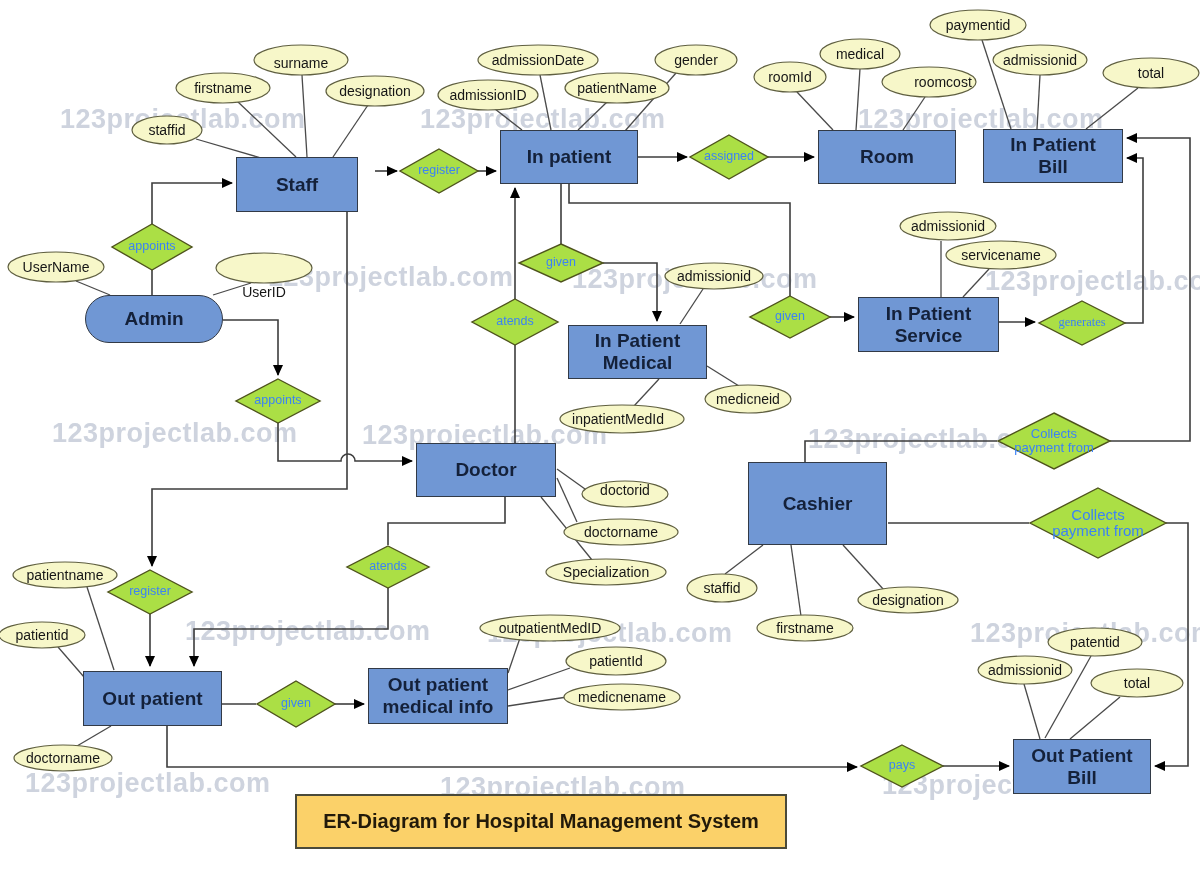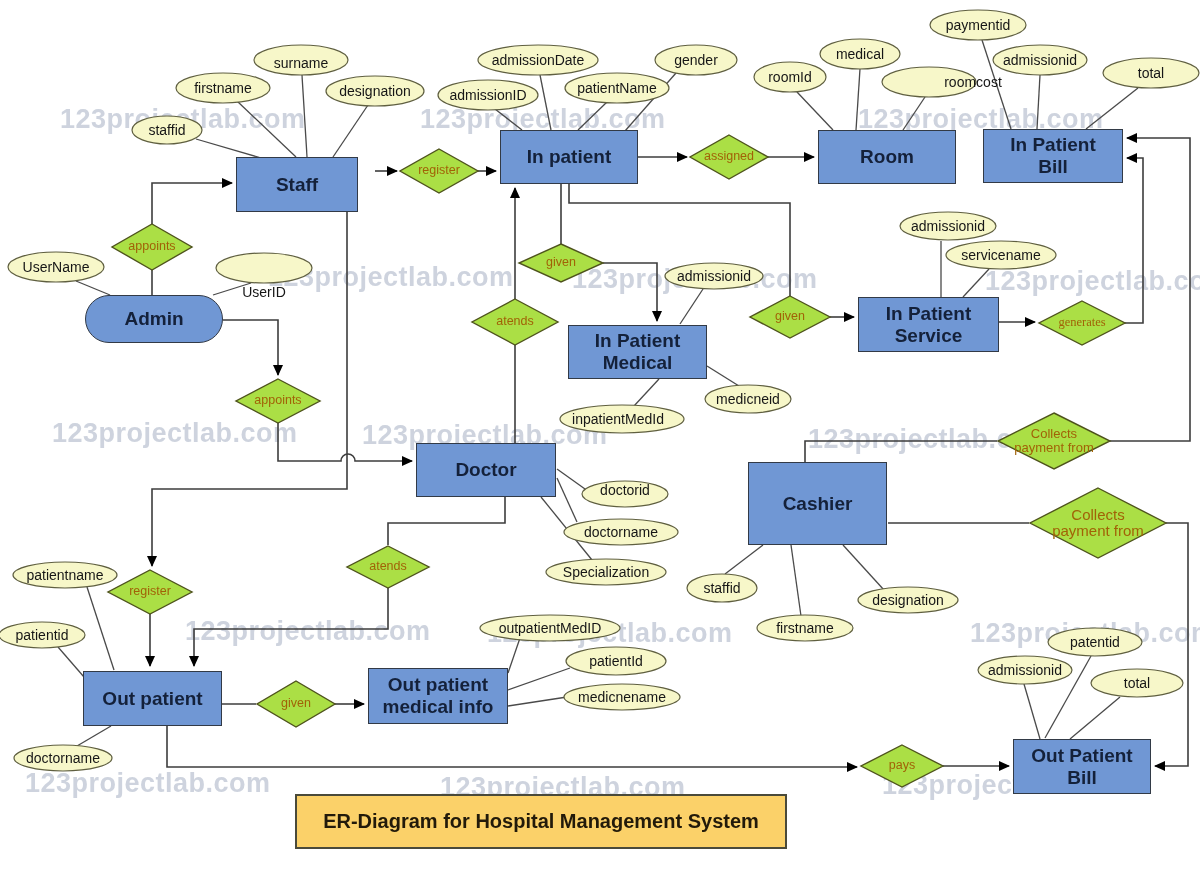--- a/index.html
+++ b/index.html
@@ -11,21 +11,21 @@
   .wire{fill:none;stroke:var(--line,#3d3d3d);stroke-width:1.6;}
   .wire.thin{stroke-width:1.3;stroke:#4a4a4a;}
   .diamond{fill:var(--diamond-fill,#abdf45);stroke:var(--diamond-border,#4e531c);stroke-width:1.4;}
   .attr{fill:var(--ellipse-fill,#f7f7c9);stroke:var(--ellipse-border,#5f5f40);stroke-width:1.2;}
   #nodes .entity{position:absolute;background:var(--entity-fill,#7097d4);
           border:1.6px solid var(--entity-border,#323a46);box-sizing:border-box;
           display:flex;align-items:center;justify-content:center;text-align:center;
           color:var(--entity-text,#14213a);font-weight:bold;font-size:19px;line-height:1.15;
           white-space:pre-line;}
   #nodes .dlabel{position:absolute;display:flex;align-items:center;justify-content:center;
-          text-align:center;color:#a16207;font-size:12.5px;line-height:1.1;white-space:pre-line;}
+          text-align:center;color:#3b82f6;font-size:12.5px;line-height:1.1;white-space:pre-line;}
   #nodes .elabel{position:absolute;display:flex;align-items:center;justify-content:center;
           text-align:center;color:#161616;font-size:14px;white-space:nowrap;}
   #title-box{position:absolute;left:295px;top:794px;width:492px;height:55px;box-sizing:border-box;
           background:var(--title-fill,#fbd169);border:2px solid var(--title-border,#4a4a3a);
           display:flex;align-items:center;justify-content:center;
           font-size:20px;font-weight:bold;color:#221a0a;}
 </style>
 </head>
 <body>
 
@@ -197,21 +197,21 @@
       <div class="elabel" style="left: 132px; top: 116px; width: 70px; height: 28px;">staffid</div>
       <div class="elabel" style="left: 176px; top: 73px; width: 94px; height: 30px;">firstname</div>
       <div class="elabel" style="left: 254px; top: 48px; width: 94px; height: 30px;">surname</div>
       <div class="elabel" style="left: 326px; top: 76px; width: 98px; height: 30px;">designation</div>
       <div class="elabel" style="left: 438px; top: 80px; width: 100px; height: 30px;">admissionID</div>
       <div class="elabel" style="left: 478px; top: 45px; width: 120px; height: 30px;">admissionDate</div>
       <div class="elabel" style="left: 565px; top: 73px; width: 104px; height: 30px;">patientName</div>
       <div class="elabel" style="left: 655px; top: 45px; width: 82px; height: 30px;">gender</div>
       <div class="elabel" style="left: 754px; top: 62px; width: 72px; height: 30px;">roomId</div>
       <div class="elabel" style="left: 820px; top: 39px; width: 80px; height: 30px;">medical</div>
-      <div class="elabel" style="left: 926px; top: 67px; width: 94px; height: 30px;">roomcost</div>
+      <div class="elabel" style="left: 896px; top: 67px; width: 94px; height: 30px;">roomcost</div>
       <div class="elabel" style="left: 930px; top: 10px; width: 96px; height: 30px;">paymentid</div>
       <div class="elabel" style="left: 993px; top: 45px; width: 94px; height: 30px;">admissionid</div>
       <div class="elabel" style="left: 1103px; top: 58px; width: 96px; height: 30px;">total</div>
       <div class="elabel" style="left: 8px; top: 252px; width: 96px; height: 30px;">UserName</div>
       <div class="elabel" style="left: 216px; top: 253px; width: 96px; height: 30px; margin-top: 24px;">UserID</div>
       <div class="elabel" style="left: 665px; top: 263px; width: 98px; height: 26px;">admissionid</div>
       <div class="elabel" style="left: 556px; top: 405px; width: 124px; height: 28px;">inpatientMedId</div>
       <div class="elabel" style="left: 705px; top: 385px; width: 86px; height: 28px;">medicneid</div>
       <div class="elabel" style="left: 900px; top: 212px; width: 96px; height: 28px;">admissionid</div>
       <div class="elabel" style="left: 946px; top: 241px; width: 110px; height: 28px;">servicename</div>

